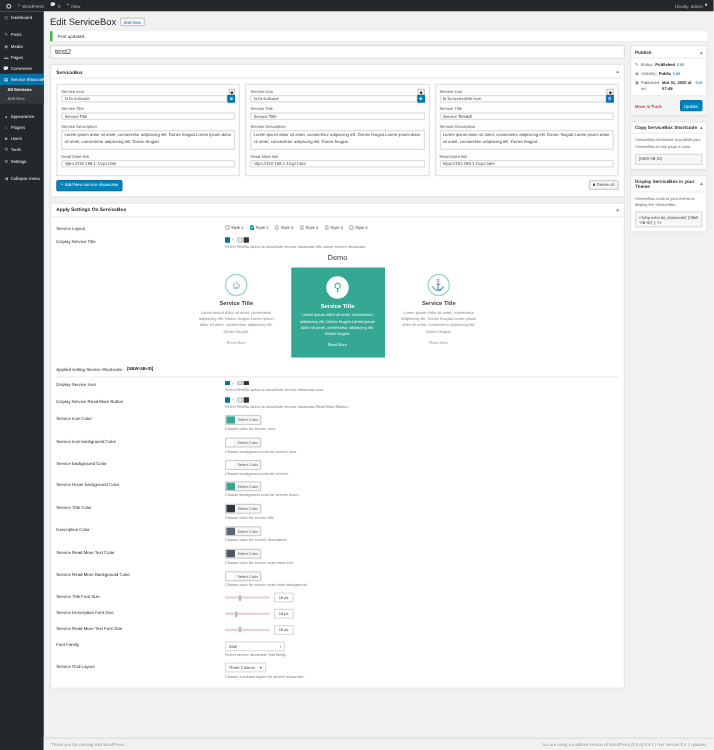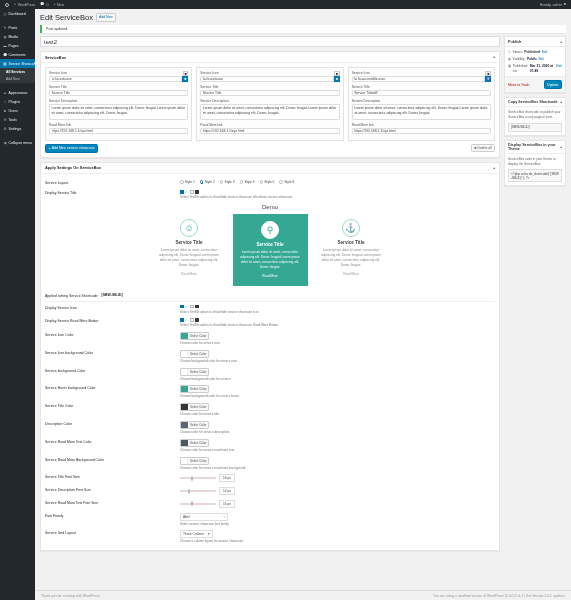--- a/index.html
+++ b/index.html
@@ -47,21 +47,21 @@
     color:#b4b9be; font-size:3.4px;
   }
   .submenu .sub-item.active { color:#fff; font-weight:bold; }
   .menu-sep { height:5px; }
   
   #content {
     position:absolute; top:9px; left:35px; right:0; bottom:0;
     overflow:hidden;
   }
   #wpbody { padding:4px 5px 0 5px; }
-  .page-head { display:flex; gap:3px; margin-bottom:3px; }
+  .page-head { display:flex; align-items:center; gap:3px; margin-bottom:3px; }
   h1.page-title { font-size:7.5px; font-weight:400; margin:0; color:#23282d; }
   .page-title-action {
     font-size:3.4px; border:1px solid #ccc; background:#f7f7f7; color:#0073aa;
     padding:0.5px 2px; border-radius:1px;
   }
   .notice {
     background:#fff; border-left:2px solid #46b450; padding:2.2px 4px;
     margin-bottom:3px; font-size:3.6px; box-shadow:0 0.5px 0.5px rgba(0,0,0,.04);
   }
   .layout { display:flex; gap:4px; align-items:flex-start; }

